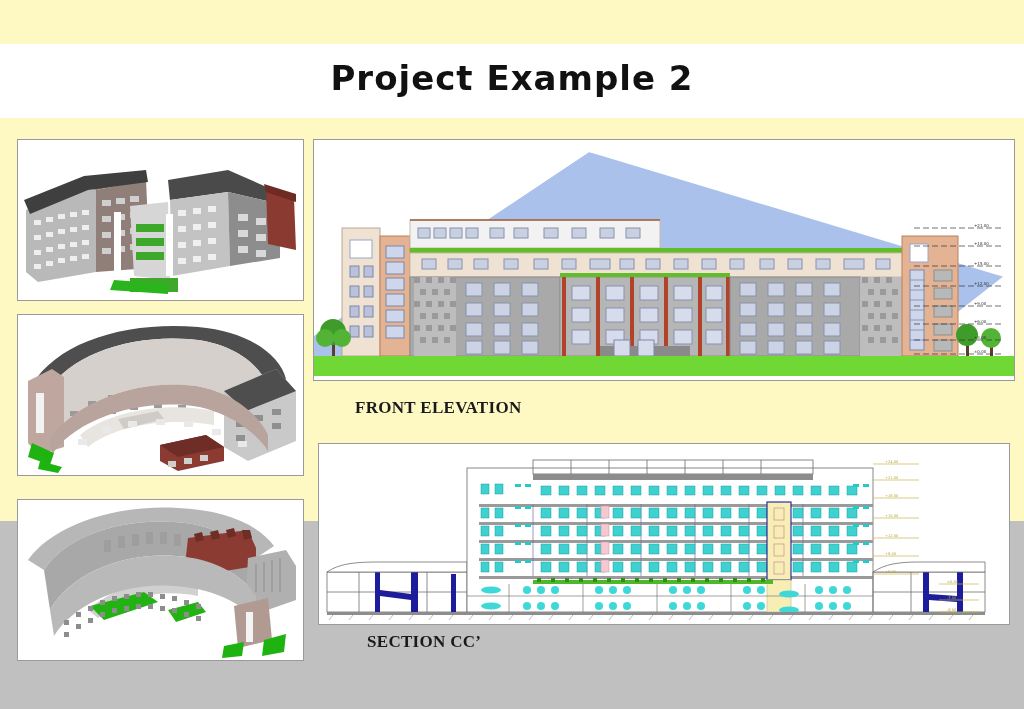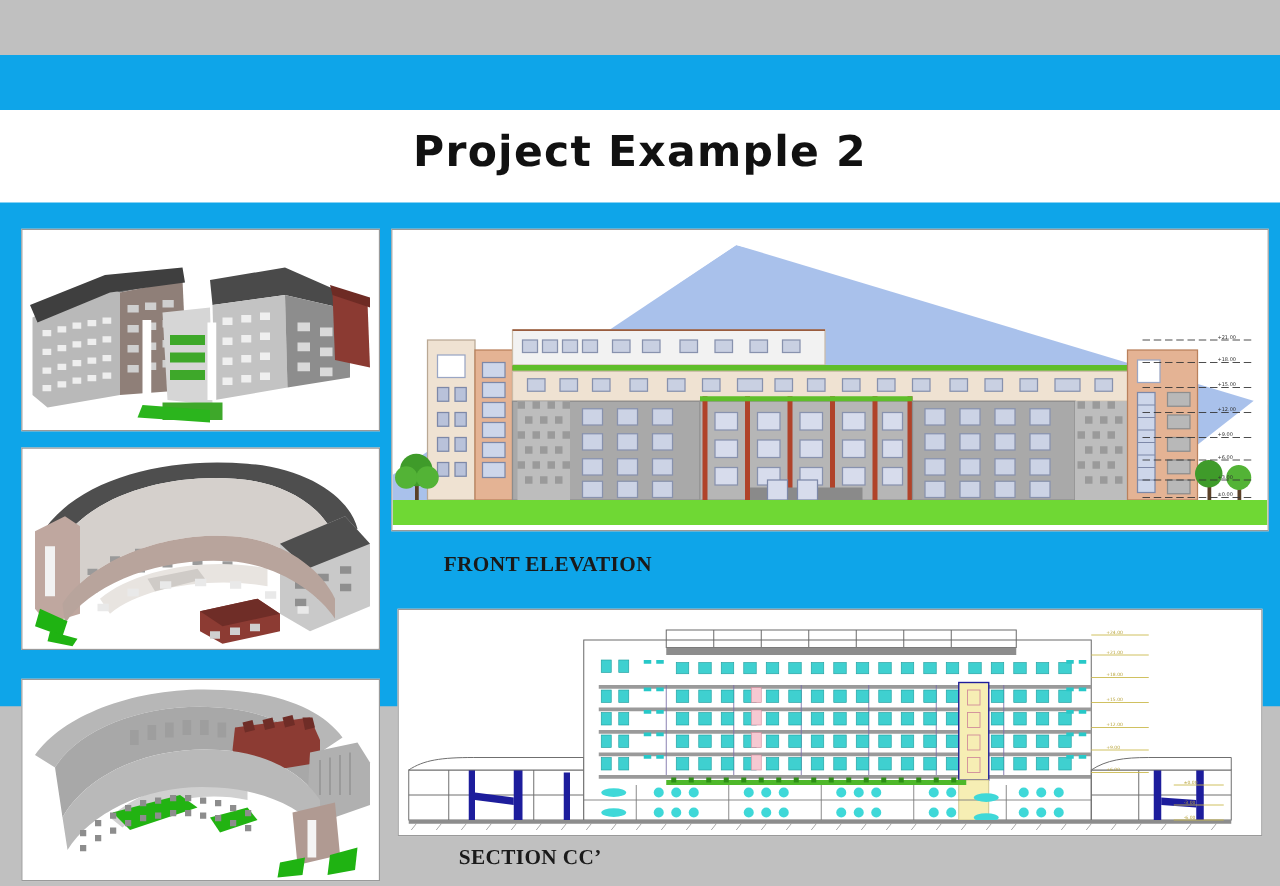--- a/index.html
+++ b/index.html
@@ -1,21 +1,21 @@
 <!DOCTYPE html>
 <html><head>
 <meta charset="utf-8">
 <style>
   html,body{margin:0;padding:0;}
   body{
     width:1024px;height:709px;overflow:hidden;
     background:#c0c0c0;
     font-family:"Liberation Sans", sans-serif;
   }
-  .slide{position:relative;width:1024px;height:521px;background:#0ea5e9;margin-top:44px;}
+  .slide{position:relative;width:1024px;height:521px;background:#fef9c3;}
 
   
   .title-band{
     position:absolute;left:0;top:44px;width:1024px;height:74px;
     background:#ffffff;
   }
   .title-text{
     position:absolute;left:0;top:14px;width:1024px;
     text-align:center;
     font-family:"DejaVu Sans", sans-serif;

